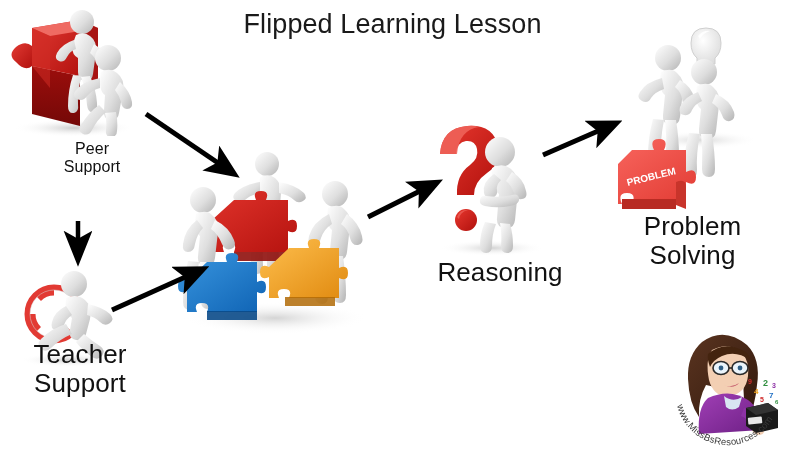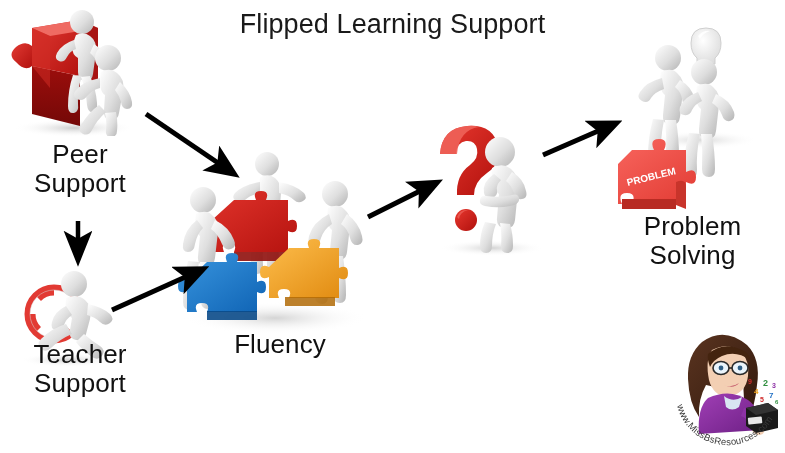--- a/index.html
+++ b/index.html
@@ -5,40 +5,40 @@
   html,body{margin:0;padding:0;background:#ffffff;}
   body{width:785px;height:453px;overflow:hidden;
        font-family:"Liberation Sans","DejaVu Sans",sans-serif;}
   #stage{position:relative;width:785px;height:453px;background:#ffffff;}
 
   .lbl{position:absolute;color:#111111;font-weight:400;line-height:1.12;
        text-align:center;white-space:pre-line;letter-spacing:.1px;}
 
   #title{left:0;right:0;top:9px;font-size:27px;text-align:center;color:#1a1a1a;}
 
-  #lbl-peer{left:0px;top:140px;width:160px;font-size:26px;}
+  #lbl-peer{left:0px;top:140px;width:160px;font-size:16px;padding-left:12px;}
   #lbl-teacher{left:0px;top:340px;width:160px;font-size:26px;}
   #lbl-fluency{left:190px;top:330px;width:180px;font-size:26px;}
   #lbl-reasoning{left:410px;top:258px;width:180px;font-size:26px;}
   #lbl-problem{left:600px;top:212px;width:185px;font-size:26px;}
 
   svg.ov{position:absolute;left:0;top:0;width:785px;height:453px;overflow:visible;}
   .scene{position:absolute;}
 
   
   #wm{position:absolute;left:668px;top:322px;width:116px;height:128px;}
   #wm .ring{position:absolute;inset:0;}
   #wm .ring text{font-size:9.5px;fill:#3a3a3a;font-family:"Liberation Sans",sans-serif;letter-spacing:.2px;}
 </style>
 </head>
 <body>
 
 <div id="stage">
 
-  <div class="lbl" id="title">Flipped Learning Support</div>
+  <div class="lbl" id="title">Flipped Learning Lesson</div>
 
   <div class="scene" style="left:2px;top:6px;width:150px;height:130px;">
     <svg viewBox="0 0 150 130" width="150" height="130">
       <defs>
         <linearGradient id="pRedF" x1="0" y1="0" x2="1" y2="1">
           <stop offset="0" stop-color="#e23a33"></stop>
             <stop offset="1" stop-color="#b3120f"></stop>
         </linearGradient>
         <linearGradient id="pRedS" x1="0" y1="0" x2="0" y2="1">
           <stop offset="0" stop-color="#9c0e0c"></stop>
@@ -188,21 +188,20 @@
         <path d="M156 108 q-4 22 -3 40 q0 8 -6 8 q-7 0 -7 -8 q0 -21 5 -41 Z" fill="url(#gFig3)"></path>
         <path d="M168 108 q3 21 3 39 q0 8 -6 8 q-7 0 -7 -8 q1 -20 -1 -39 Z" fill="url(#gFig3)"></path>
       </g>
 
       <g>
         <path d="M118 96 h20 q-4 -9 5 -9 q9 0 5 9 h20 v20 q9 -4 9 5 q0 9 -9 5 v20 h-50 q4 -9 -5 -9 q-9 0 -5 9 h-10 v-21 q-9 4 -9 -5 q0 -9 9 -5 Z" transform="translate(-4,4)" fill="url(#gOrgP)"></path>
         <path d="M110 149 h50 l0 9 h-50 Z" fill="#b06a06" opacity=".85"></path>
       </g>
     </svg>
   </div>
-  <div class="lbl" id="lbl-fluency">Fluency</div>
 
   <div class="scene" style="left:428px;top:122px;width:125x;height:135px;width:125px;">
     <svg viewBox="0 0 125 135" width="125" height="135">
       <defs>
         <linearGradient id="gFig4" x1="0" y1="0" x2="1" y2="1">
           <stop offset="0" stop-color="#ffffff"></stop>
             <stop offset=".55" stop-color="#dedede"></stop>
           <stop offset="1" stop-color="#b4b4b4"></stop>
         </linearGradient>
         <linearGradient id="gQ" x1="0" y1="0" x2="1" y2="1">
@@ -227,20 +226,21 @@
         <circle cx="72" cy="30" r="15" fill="url(#gFig4)"></circle>
         <path d="M64 46 q11 -6 19 1 q9 8 7 21 l-3 30 q-1 9 -10 8 q-9 -1 -8 -10 l2 -24 q-9 -6 -7 -26 Z" fill="url(#gFig4)"></path>
         <path d="M66 52 q-12 8 -10 19 q1 6 8 5 q6 -2 5 -8 q-1 -5 4 -10 Z" fill="url(#gFig4)"></path>
         <path d="M84 50 q12 7 14 19 q2 7 -4 8 q-6 1 -8 -6 q-2 -7 -8 -12 Z" fill="url(#gFig4)"></path>
         <path d="M58 74 q14 2 26 -1 q6 -2 7 3 q1 5 -5 7 q-14 4 -29 1 q-6 -1 -5 -6 q1 -5 6 -4 Z" fill="url(#gFig4)"></path>
         <path d="M68 102 q-4 10 -4 22 q0 7 -6 7 q-6 0 -6 -7 q0 -13 5 -24 Z" fill="url(#gFig4)"></path>
         <path d="M82 102 q3 10 3 22 q0 7 -6 7 q-6 0 -6 -7 q1 -13 -1 -23 Z" fill="url(#gFig4)"></path>
       </g>
     </svg>
   </div>
+  <div class="lbl" id="lbl-reasoning">Reasoning</div>
 
   <div class="scene" style="left:618px;top:22px;width:160px;height:190px;">
     <svg viewBox="0 0 160 190" width="160" height="190">
       <defs>
         <linearGradient id="gFig5" x1="0" y1="0" x2="1" y2="1">
           <stop offset="0" stop-color="#ffffff"></stop>
             <stop offset=".55" stop-color="#dedede"></stop>
           <stop offset="1" stop-color="#b3b3b3"></stop>
         </linearGradient>
         <linearGradient id="gRedP2" x1="0" y1="0" x2="1" y2="1">

